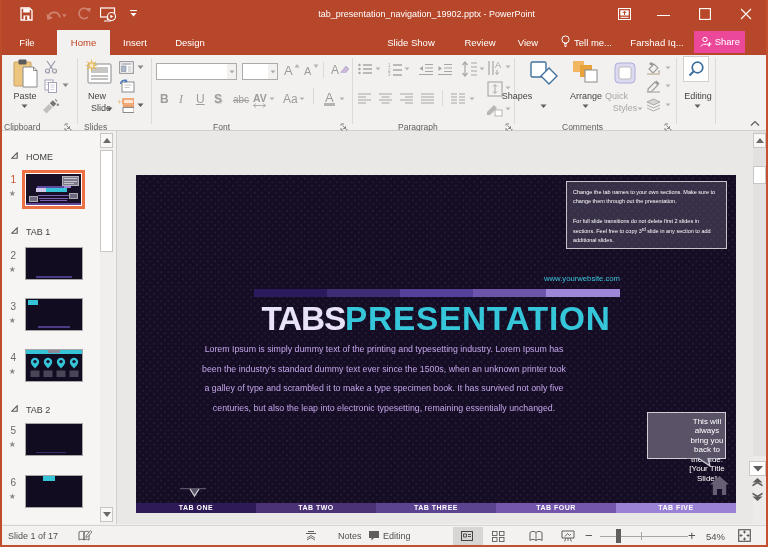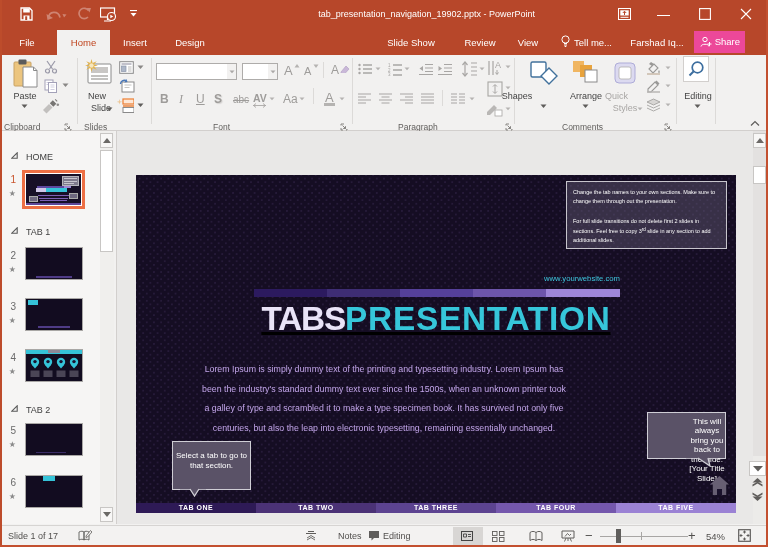--- a/index.html
+++ b/index.html
@@ -30,24 +30,24 @@
 .thumb{position:absolute;left:25px;width:58px;height:33px;background:#120c20;border:1px solid #a9a7a5;}
 
 #editarea{position:absolute;left:117px;top:131px;width:649px;height:393px;background:#e9e8e7;}
 #slide{position:absolute;left:136px;top:175px;width:600px;height:338px;background-color:#150d23;
 background-image:radial-gradient(circle,#2d2042 0.5px,rgba(0,0,0,0) 0.95px),radial-gradient(circle,#2d2042 0.5px,rgba(0,0,0,0) 0.95px);
 background-size:7.2px 7.2px;background-position:0 0,3.6px 3.6px;overflow:hidden;}
 
 #instrbox{position:absolute;left:430px;top:6px;width:161px;height:68px;background:rgba(105,98,122,0.42);border:1px solid #c7c5cc;color:#fdfdfd;font-size:5.5px;padding:5.5px 6px;line-height:9.8px;}
 #website{position:absolute;right:116px;top:99px;color:#3ec5dc;font-size:7.7px;}
 .gseg{position:absolute;top:114px;height:7.5px;}
-#bigtitle{position:absolute;left:0;top:124.5px;width:600px;text-align:center;font-size:33.4px;font-weight:bold;letter-spacing:0px;white-space:nowrap;text-decoration:underline;}
+#bigtitle{position:absolute;left:0;top:124.5px;width:600px;text-align:center;font-size:33.4px;font-weight:bold;letter-spacing:0px;white-space:nowrap;}
 #bigtitle .t1{color:#e9e3f7;letter-spacing:-1.2px;}
 #bigtitle .t2{color:#36c6da;letter-spacing:0.75px;}
-#bodytext{position:absolute;left:0;top:165px;width:496px;text-align:center;color:#c2a5e9;font-size:8.8px;line-height:19.7px;margin-top:20px;}
+#bodytext{position:absolute;left:0;top:165px;width:496px;text-align:center;color:#c2a5e9;font-size:8.8px;line-height:19.7px;}
 .callout{position:absolute;background:#5a5267;border:1.4px solid #cfced5;color:#fff;text-align:center;}
 #callout1{left:36px;top:266px;width:79px;height:49px;font-size:8px;line-height:10px;padding-top:9px;}
 #callout2{left:511px;top:237px;width:79px;height:47px;font-size:8px;line-height:9.6px;padding-top:3.5px;padding-left:41px;}
 #tabbar{position:absolute;left:0;top:327.5px;width:600px;height:10.5px;display:flex;}
 .tseg{flex:1;color:#fff;font-size:7px;font-weight:bold;text-align:center;line-height:10.5px;letter-spacing:0.5px;}
 
 #vscroll{position:absolute;left:753px;top:131px;width:13px;height:393px;background:#eceBe9;}
 
 #statusbar{position:absolute;left:0;top:525px;width:768px;height:20px;background:#f3f2f1;border-top:1px solid #d6d4d2;color:#514f4d;font-size:9px;}
 </style>
@@ -508,21 +508,20 @@
   <div id="slide">
      <div id="instrbox">Change the tab names to your own sections. Make sure to<br>change them through out the presentation.<br><br>For full slide transitions do not delete first 2 slides in<br>sections. Feel free to copy 3<span style="font-size:4.5px;vertical-align:2px;line-height:0;">rd</span> slide in any section to add<br>additional slides.</div>
      <div id="website">www.yourwebsite.com</div>
      <div class="gseg" style="left:117.5px;width:73px;background:#2c1a5f;"></div>
      <div class="gseg" style="left:190.5px;width:73px;background:#3e2d74;"></div>
      <div class="gseg" style="left:263.5px;width:73px;background:#55409a;"></div>
      <div class="gseg" style="left:336.5px;width:73px;background:#6d55ab;"></div>
      <div class="gseg" style="left:409.5px;width:74px;background:#9e86d8;"></div>
      <div id="bigtitle"><span class="t1">TABS</span><span class="t2">PRESENTATION</span></div>
      <div id="bodytext">Lorem Ipsum is simply dummy text of the printing and typesetting industry. Lorem Ipsum has<br>been the industry's standard dummy text ever since the 1500s, when an unknown printer took<br>a galley of type and scrambled it to make a type specimen book. It has survived not only five<br>centuries, but also the leap into electronic typesetting, remaining essentially unchanged.</div>
-     <div class="callout" id="callout1">Select a tab to go to<br>that section.</div>
      <svg class="abs" style="left:44px;top:313.2px;" width="26" height="9" viewBox="0 0 26 9">
        <path d="M0 0 L26 0 L26 1.2 L19 1.2 L14.5 8 L10 1.2 L0 1.2 Z" fill="#5a5267" stroke="none"></path>
        <path d="M10 1 L14.5 8 L19 1" fill="#5a5267" stroke="#cfced5" stroke-width="1.3"></path>
      </svg>
      <div class="callout" id="callout2">This will always<br>bring you back to<br>the slide.<br>[Your Title Slide]</div>
      <svg class="abs" style="left:550px;top:282.2px;" width="32" height="10" viewBox="0 0 32 10">
        <path d="M0 0 L32 0 L32 1.2 L22 1.2 L24 9 L12 1.2 L0 1.2 Z" fill="#5a5267" stroke="none"></path>
        <path d="M12 1 L24 9 L22 1" fill="#5a5267" stroke="#cfced5" stroke-width="1.3"></path>
      </svg>
      <svg class="abs" style="left:574px;top:301px;" width="19" height="19" viewBox="0 0 19 19">

